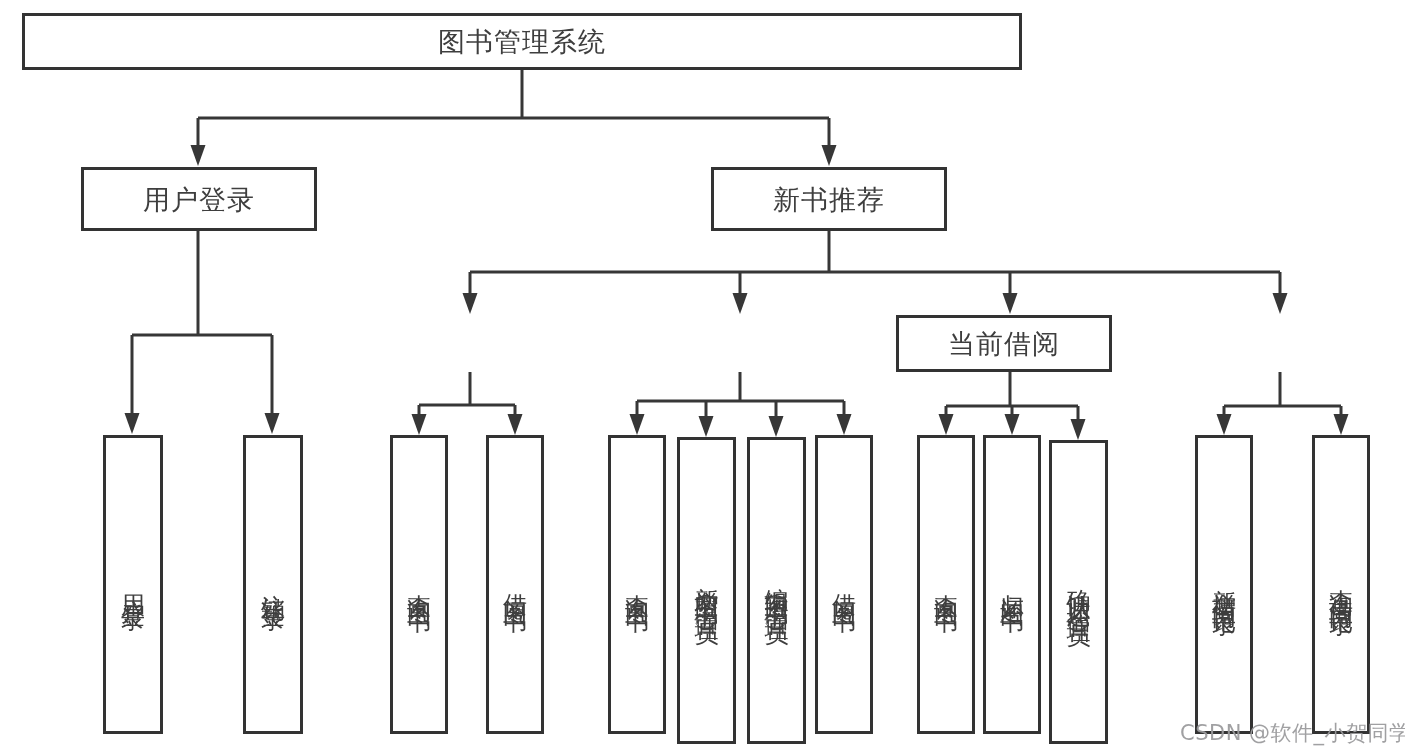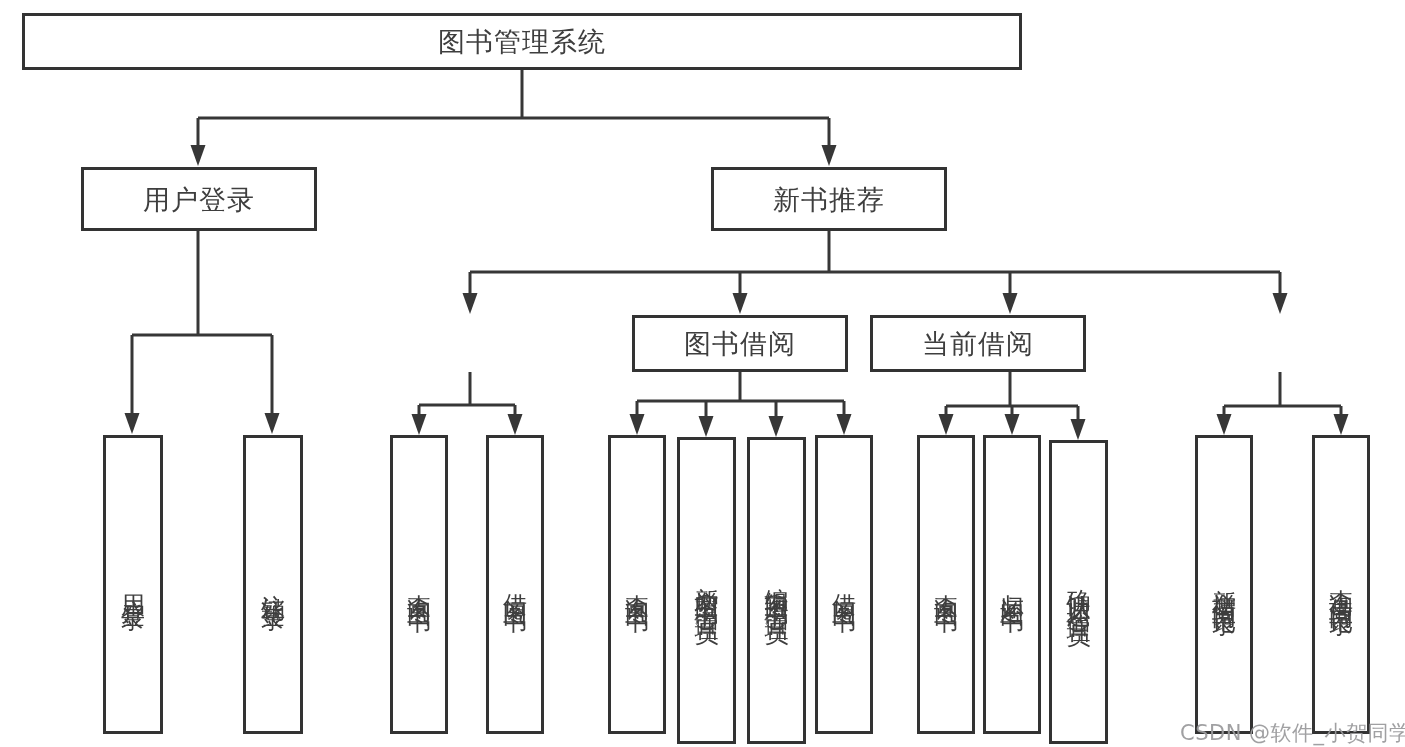--- a/index.html
+++ b/index.html
@@ -129,24 +129,21 @@
     <span class="lbl">图书管理系统</span>
   </div>
 
   <div class="node hbox" style="left:81px;top:167px;width:236px;height:64px">
     <span class="lbl">用户登录</span>
   </div>
   <div class="node hbox" style="left:711px;top:167px;width:236px;height:64px">
     <span class="lbl">新书推荐</span>
   </div>
 
-  <div class="node hbox" style="left:632px;top:315px;width:216px;height:57px">
-    <span class="lbl">图书借阅</span>
-  </div>
-  <div class="node hbox" style="left:870px;top:315px;width:216px;height:57px">
+  <div class="node hbox" style="left:896px;top:315px;width:216px;height:57px">
     <span class="lbl">当前借阅</span>
   </div>
 
   <div class="node vbox" style="left:103px;top:435px;width:60px;height:299px">
     <span class="vlbl">用户登录</span>
   </div>
   <div class="node vbox" style="left:243px;top:435px;width:60px;height:299px">
     <span class="vlbl">注销登录</span>
   </div>
 

